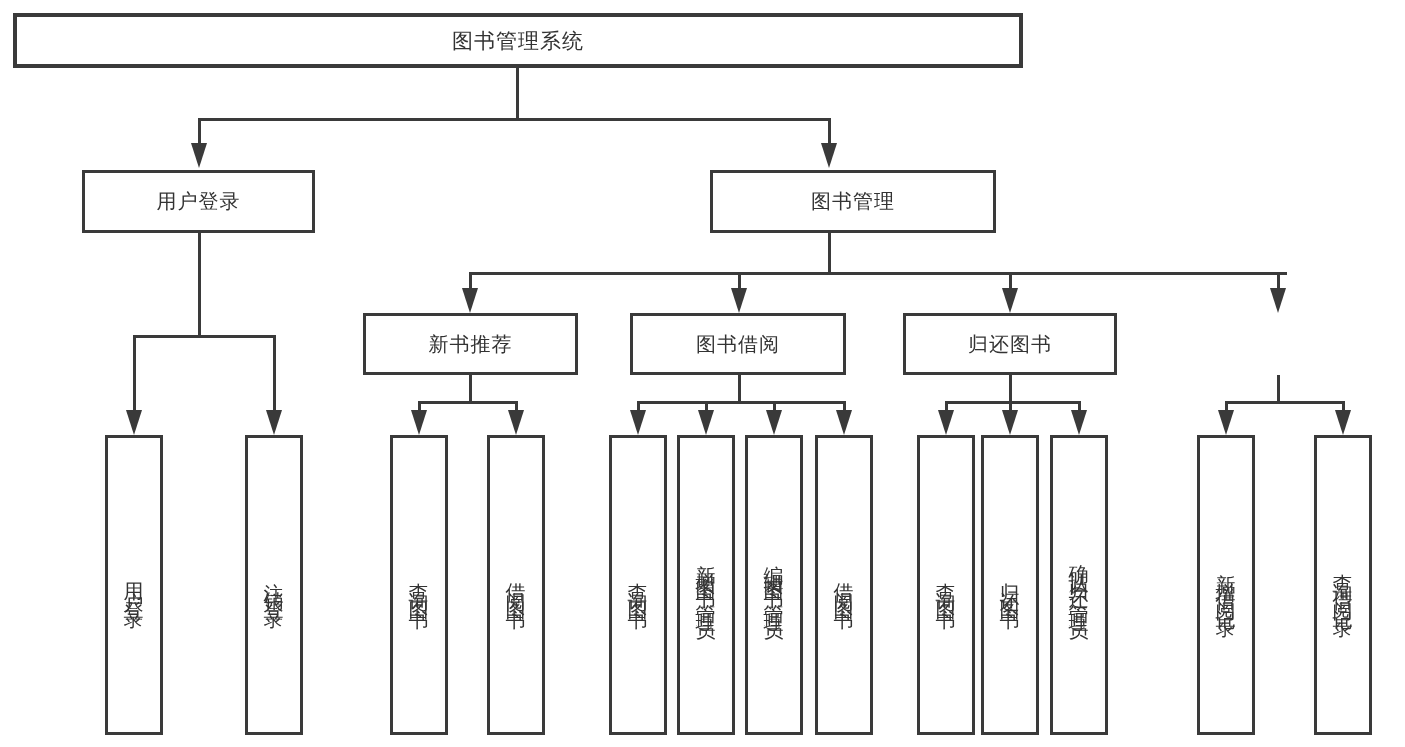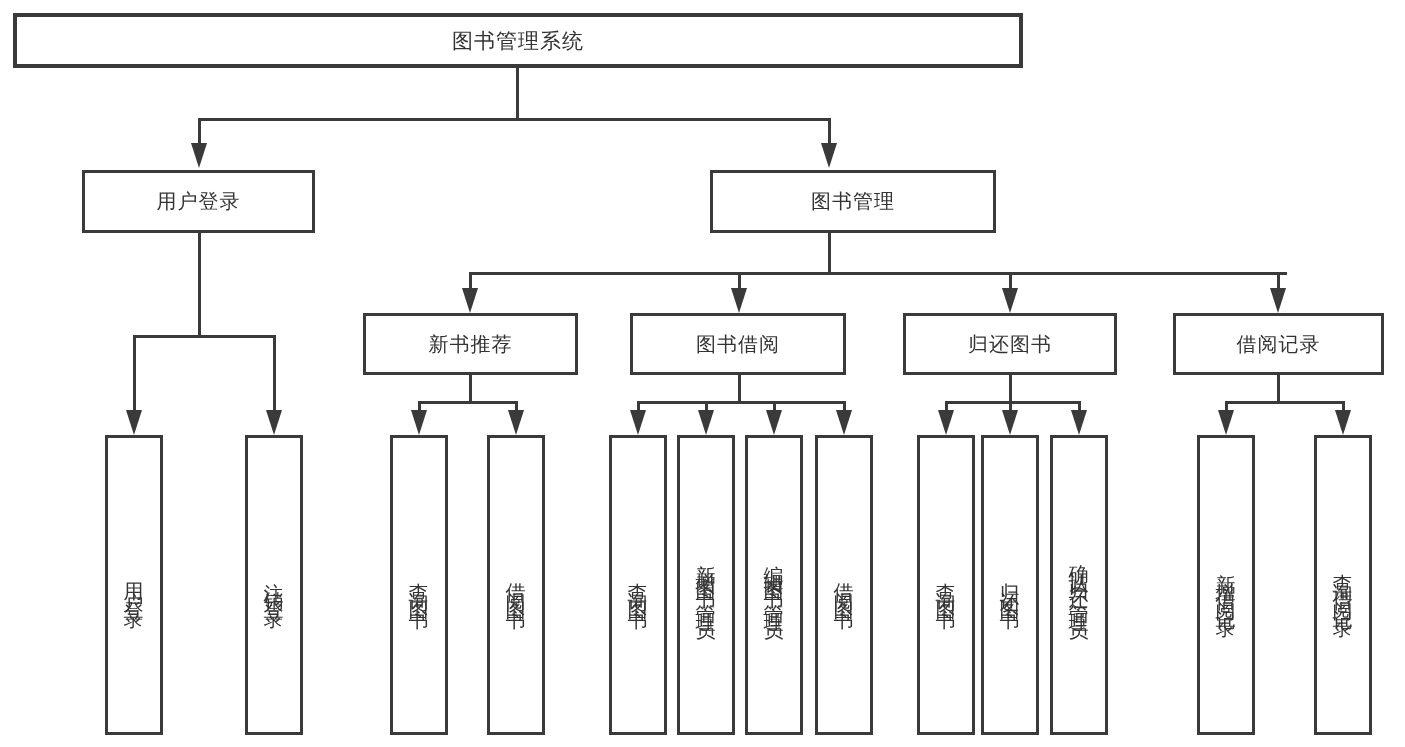--- a/index.html
+++ b/index.html
@@ -73,23 +73,20 @@
   <div class="head" style="left:1270px;top:288px;"></div>
 
   <div class="node" style="left:363px;top:313px;width:215px;height:62px;">
     <span>新书推荐</span>
   </div>
   <div class="node" style="left:630px;top:313px;width:216px;height:62px;">
     <span>图书借阅</span>
   </div>
   <div class="node" style="left:903px;top:313px;width:214px;height:62px;">
     <span>归还图书</span>
-  </div>
-  <div class="node" style="left:1173px;top:313px;width:211px;height:62px;">
-    <span>借阅记录</span>
   </div>
 
   <div class="vl" style="left:469px;top:375px;height:26px;"></div>
   <div class="hl" style="left:418px;top:401px;width:100px;"></div>
   <div class="stem" style="left:418px;top:401px;height:9px;"></div>
   <div class="head" style="left:411px;top:410px;"></div>
   <div class="stem" style="left:515px;top:401px;height:9px;"></div>
   <div class="head" style="left:508px;top:410px;"></div>
 
   <div class="vl" style="left:738px;top:375px;height:26px;"></div>

